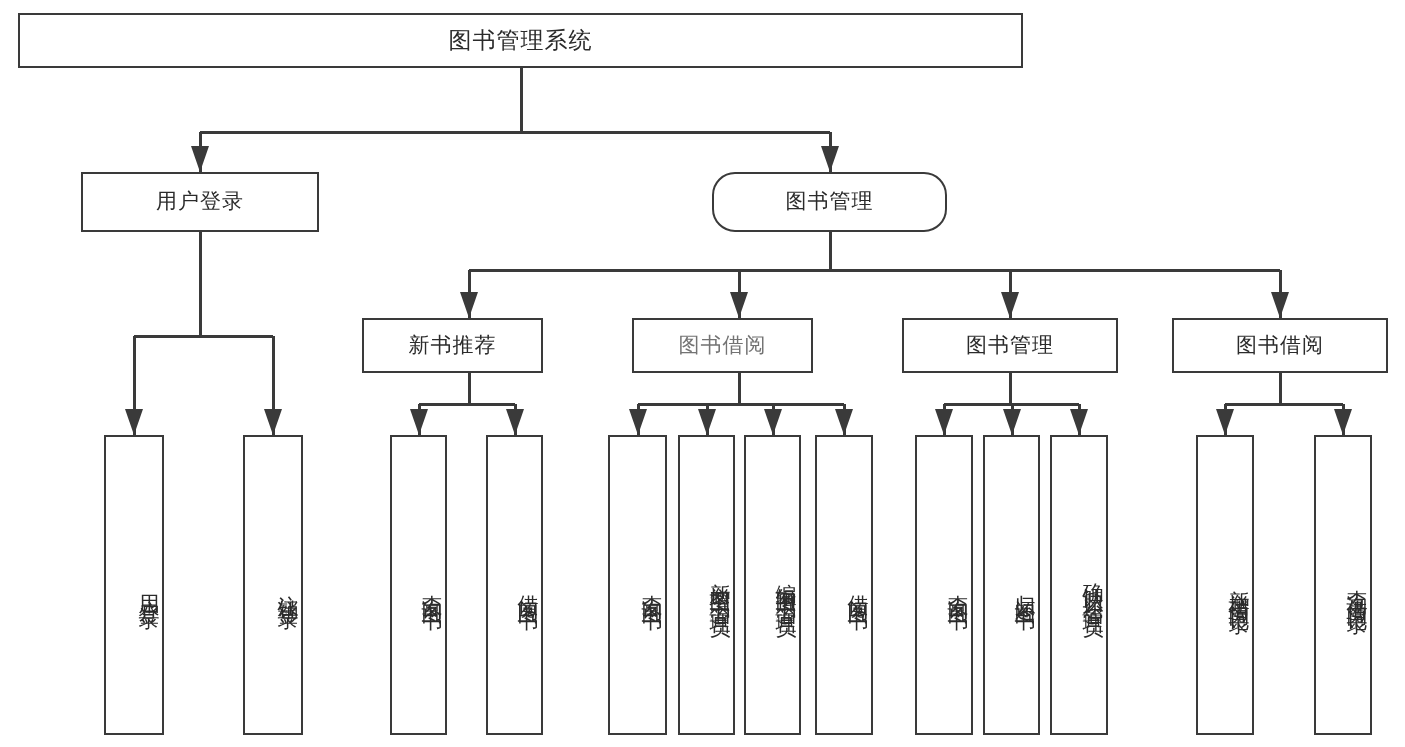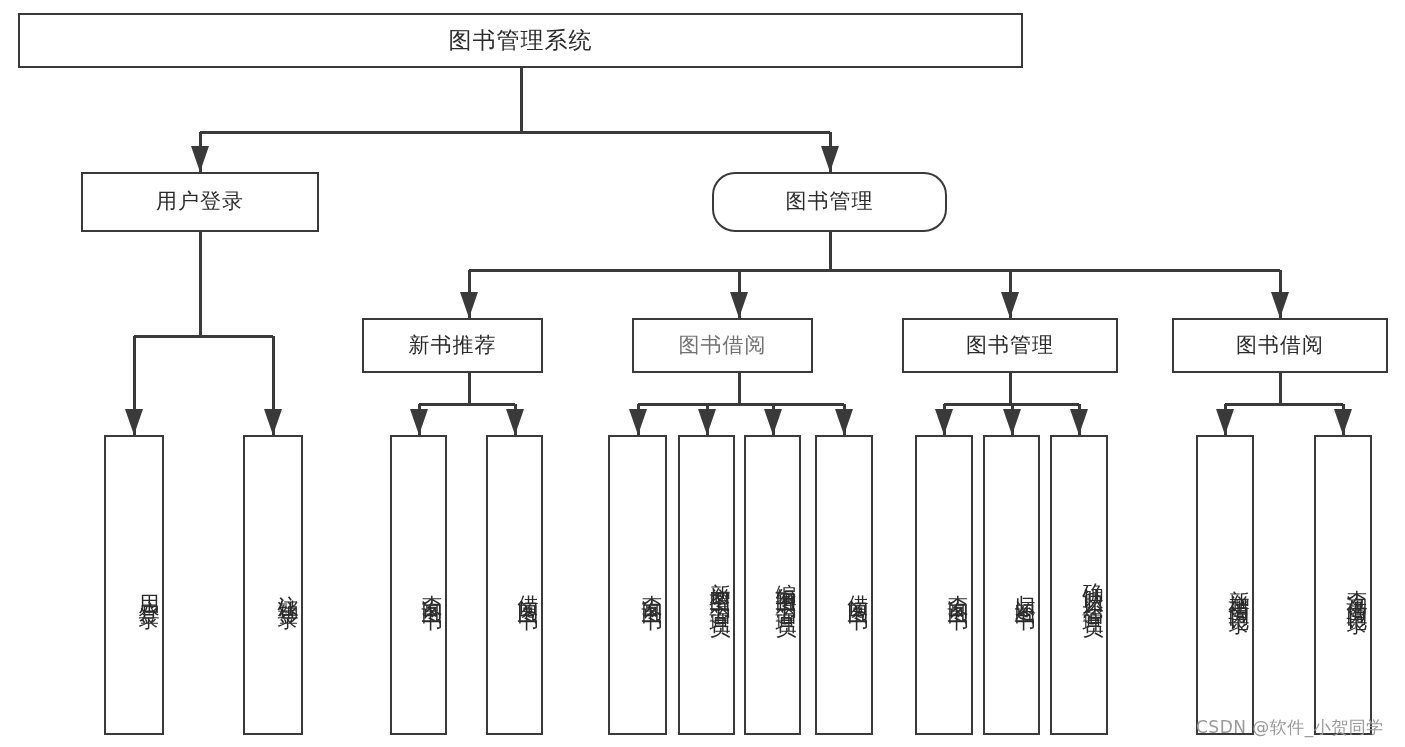--- a/index.html
+++ b/index.html
@@ -183,15 +183,14 @@
         <span class="label">确认归还（管理员）</span>
       </div>
       <div class="node vertical" style="left: 1196px; top: 435px; width: 58px; height: 300px; border-color: rgb(58, 58, 58); color: rgb(43, 43, 43);">
         <span class="label">新增借阅记录</span>
       </div>
       <div class="node vertical" style="left: 1314px; top: 435px; width: 58px; height: 300px; border-color: rgb(58, 58, 58); color: rgb(43, 43, 43);">
         <span class="label">查询借阅记录</span>
       </div>
     </div>
 
-  <div class="watermark" style="left: 1196px; top: 716px; color: rgb(154, 154, 154);">CSDN @软件_小贺同学</div>
 
 </div>
 
 </body></html>

